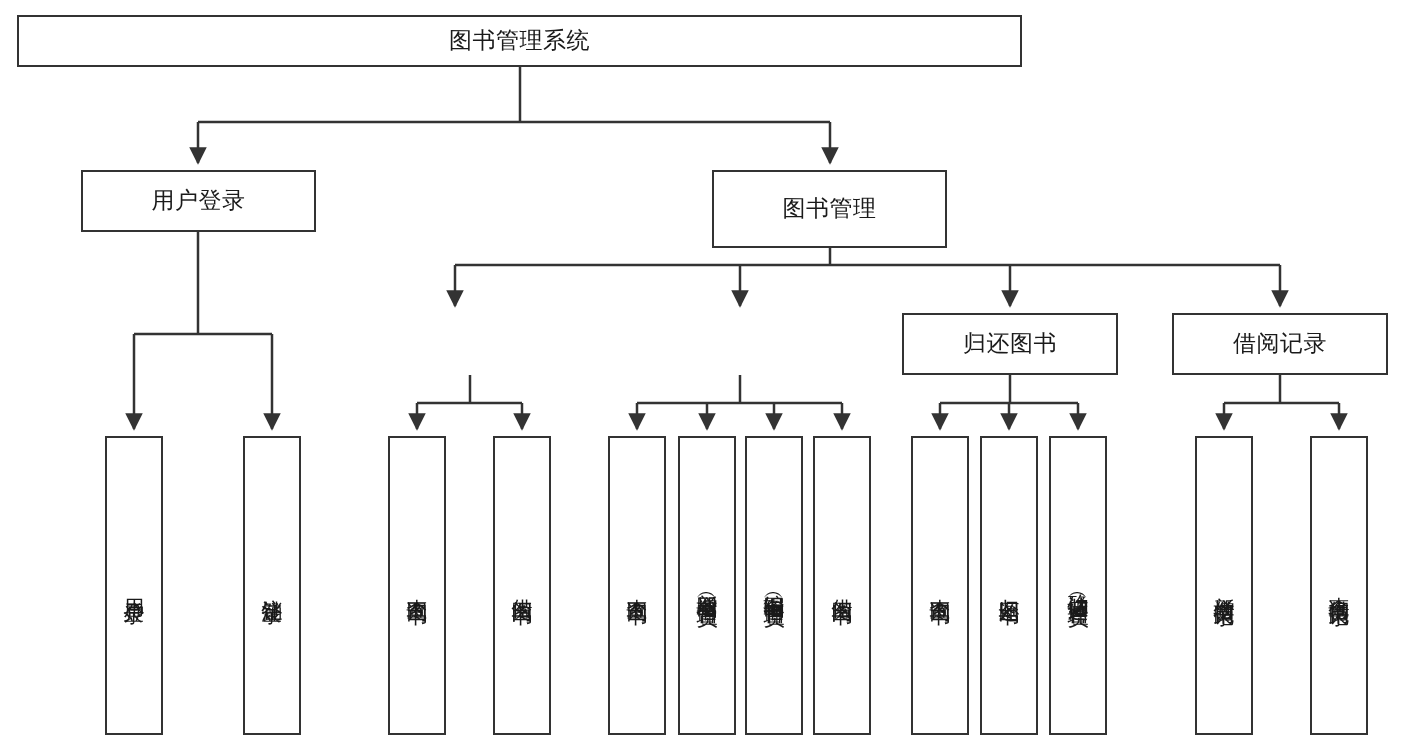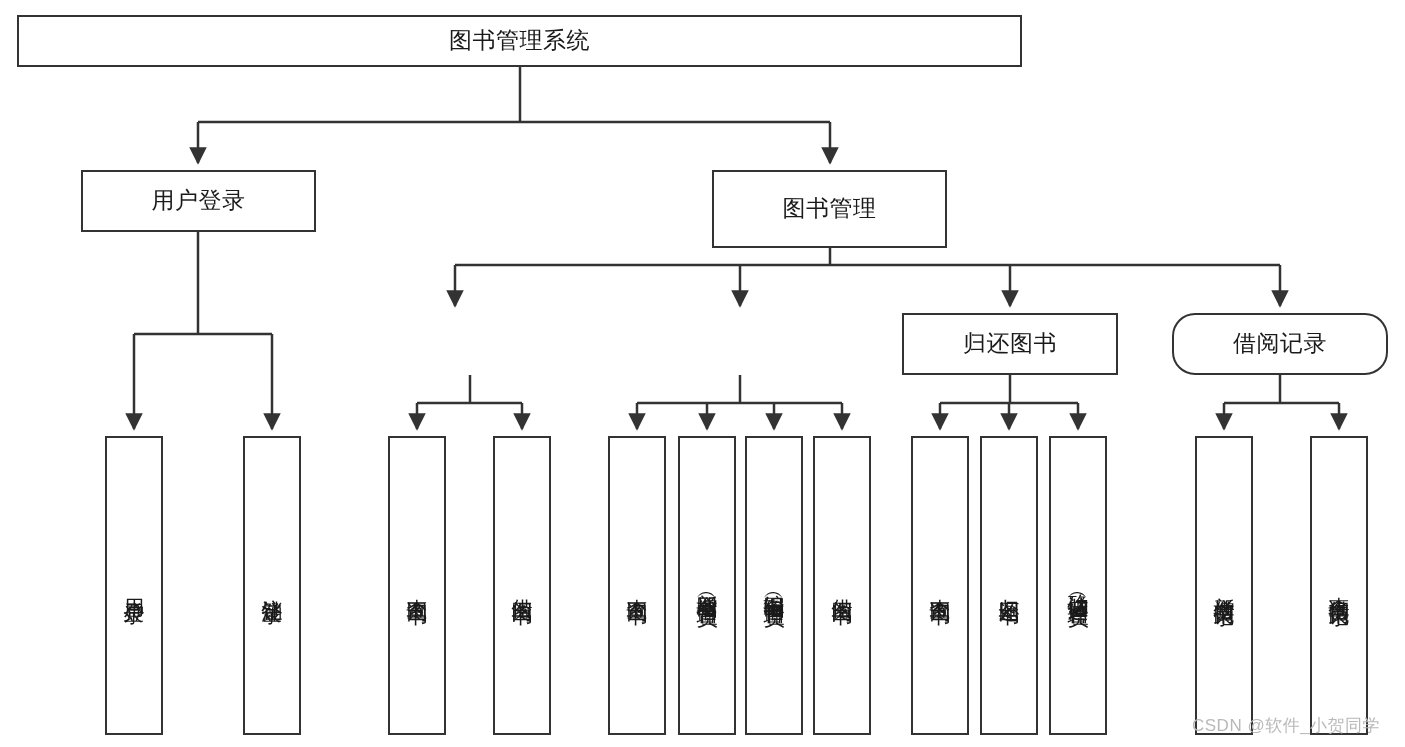--- a/index.html
+++ b/index.html
@@ -134,21 +134,21 @@
   <div class="node node-h" style="left:81px; top:170px; width:235px; height:62px;">
     <span>用户登录</span>
   </div>
   <div class="node node-h" style="left:712px; top:170px; width:235px; height:78px;">
     <span>图书管理</span>
   </div>
 
   <div class="node node-h" style="left:902px; top:313px; width:216px; height:62px;">
     <span>归还图书</span>
   </div>
-  <div class="node node-h" style="left:1172px; top:313px; width:216px; height:62px;border-radius:23px;">
+  <div class="node node-h" style="left:1172px; top:313px; width:216px; height:62px;">
     <span>借阅记录</span>
   </div>
 
   <div class="node node-v" style="left:105px; top:436px; width:58px; height:299px;">
     <span>用户登录</span>
   </div>
   <div class="node node-v" style="left:243px; top:436px; width:58px; height:299px;">
     <span>注销登录</span>
   </div>
 
@@ -182,15 +182,14 @@
     <span>确认归还（管理员）</span>
   </div>
 
   <div class="node node-v" style="left:1195px; top:436px; width:58px; height:299px;">
     <span>新增借阅记录</span>
   </div>
   <div class="node node-v" style="left:1310px; top:436px; width:58px; height:299px;">
     <span>查询借阅记录</span>
   </div>
 
-  <div class="watermark" style="left:1192px; top:714px;">CSDN @软件_小贺同学</div>
 
 </div>
 
 </body></html>

